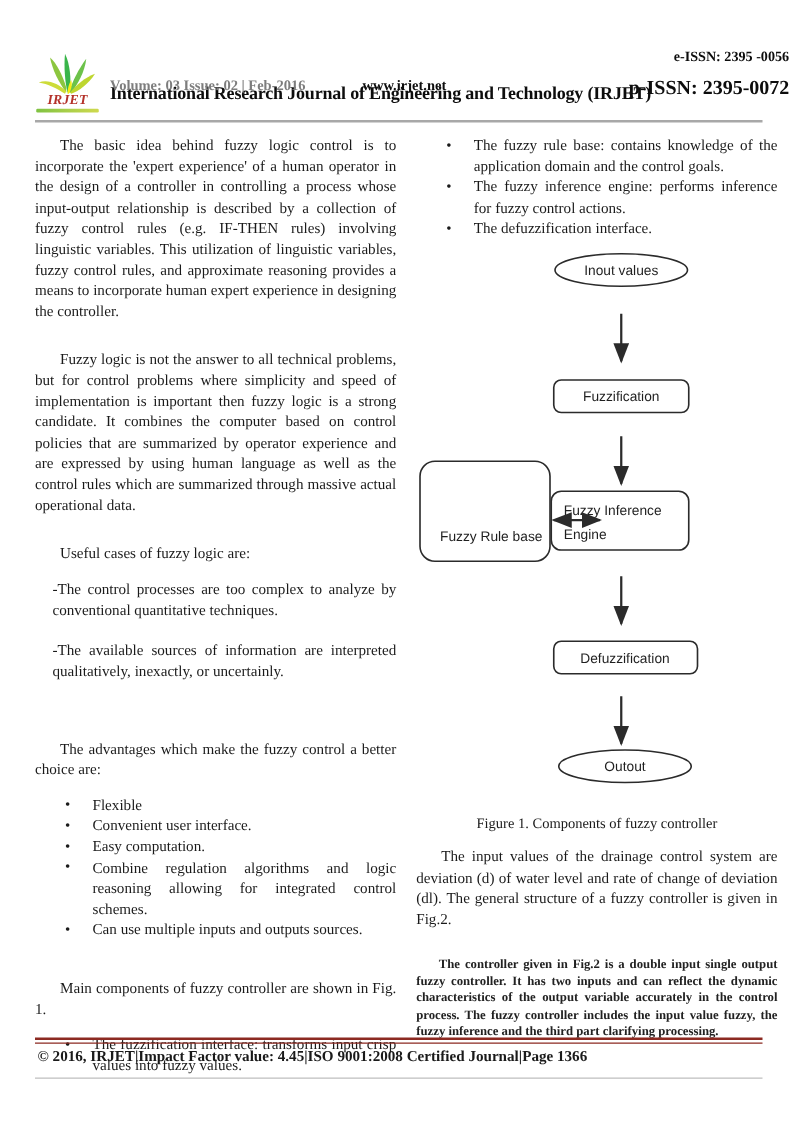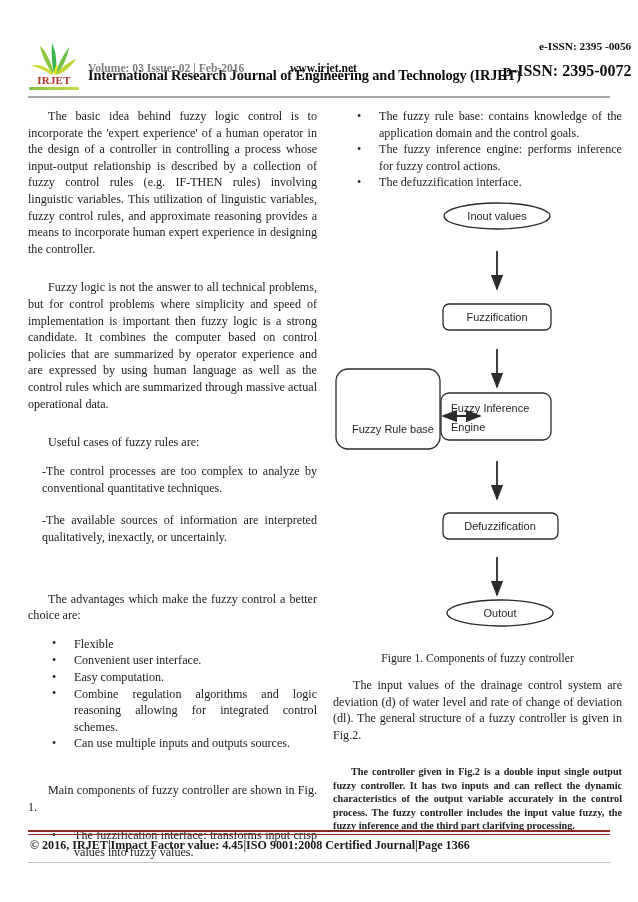--- a/index.html
+++ b/index.html
@@ -24,21 +24,21 @@
   
   .header {
     position: absolute;
     left: 28px; top: 38px;
     width: 582px;
     height: 58px;
   }
   .logo-wrap {
     position: absolute;
     left: 0; top: 2px;
-    width: 52px; height: 52px;
+    width: 52px; height: 52px; font-style: italic;
   }
   .logo-fan { position: absolute; left: 2px; top: 0; }
   .logo-text {
     position: absolute;
     left: 0; top: 34px;
     width: 52px;
     text-align: center;
     font-family: "Liberation Serif", serif;
     font-weight: bold;
     font-size: 11px;
@@ -254,21 +254,21 @@
   <div class="col col-left">
 
     <p class="body">The basic idea behind fuzzy logic control is to incorporate the 'expert experience' of a human operator in the design of a controller in controlling a process whose input-output relationship is described by a collection of fuzzy control rules (e.g. IF-THEN rules) involving linguistic variables. This utilization of linguistic variables, fuzzy control rules, and approximate reasoning provides a means to incorporate human expert experience in designing the controller.</p>
 
     <div class="spacer-sm"></div>
 
     <p class="body">Fuzzy logic is not the answer to all technical problems, but for control problems where simplicity and speed of implementation is important then fuzzy logic is a strong candidate. It combines the computer based on control policies that are summarized by operator experience and are expressed by using human language as well as the control rules which are summarized through massive actual operational data.</p>
 
     <div class="spacer-sm"></div>
 
-    <p class="body">Useful cases of fuzzy rules are:</p>
+    <p class="body">Useful cases of fuzzy logic are:</p>
 
     <p class="dash">-The control processes are too complex to analyze by conventional   quantitative techniques.</p>
     <p class="dash">-The available sources of information are interpreted qualitatively,      inexactly,            or uncertainly.</p>
 
     <div class="spacer-lg"></div>
 
     <p class="body">The advantages which make the fuzzy control a better choice are:</p>
 
     <ul class="bullets">
       <li>Flexible</li>

